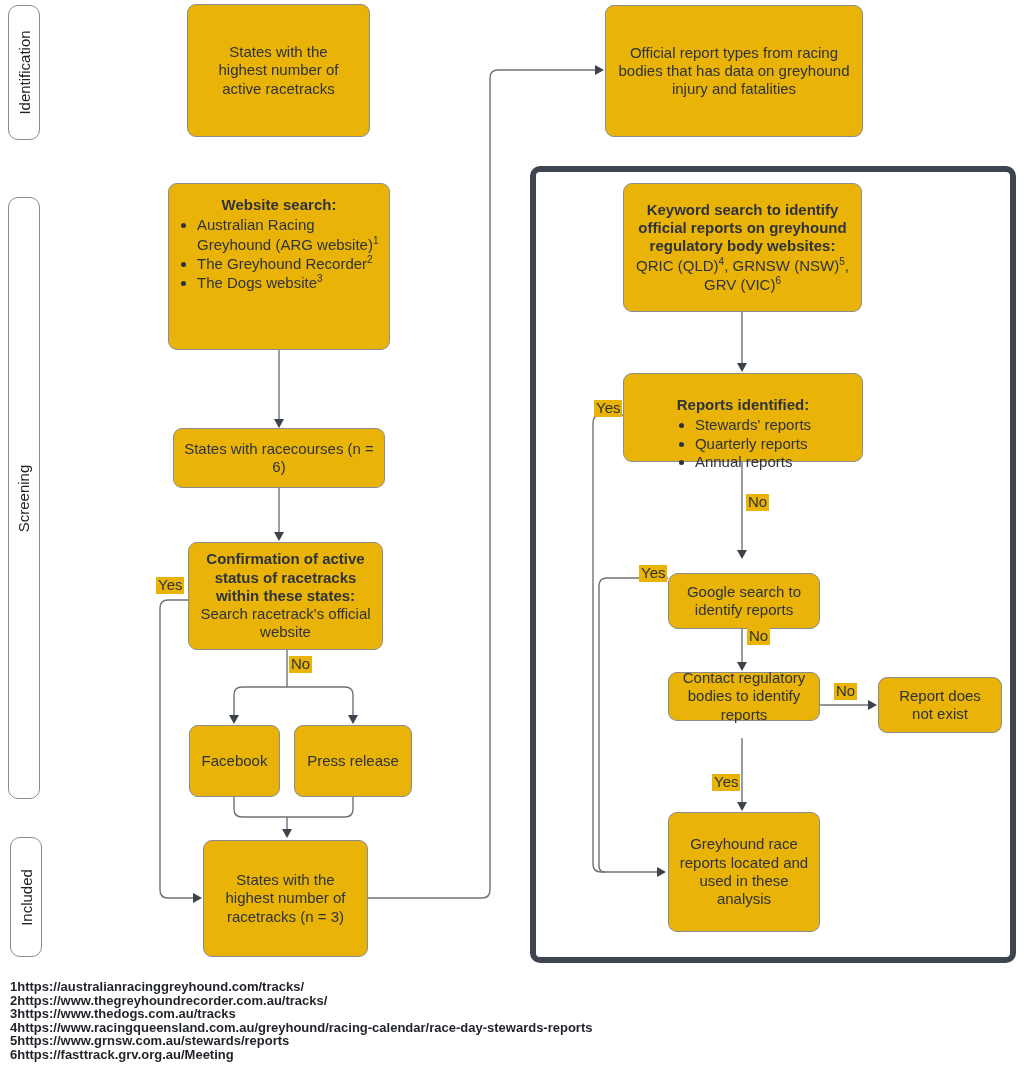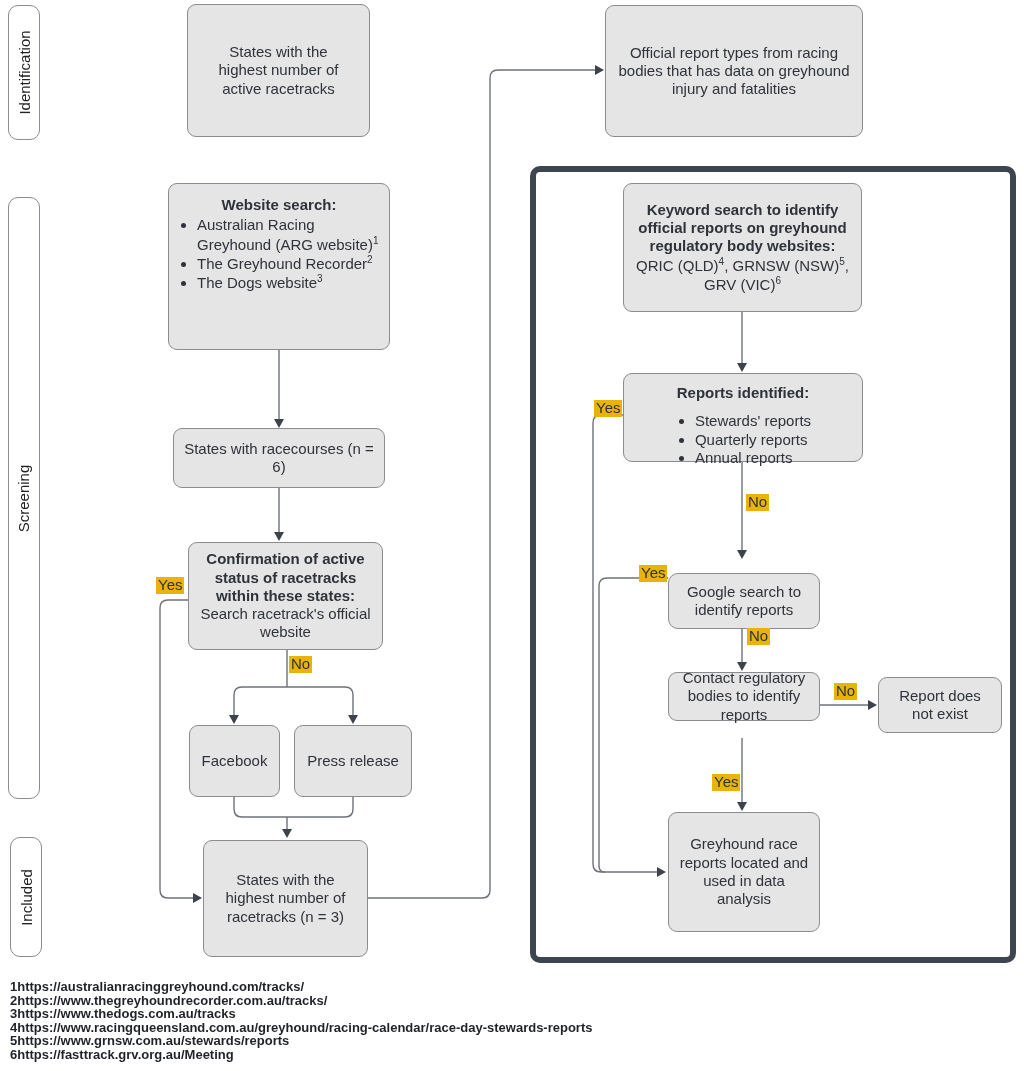--- a/index.html
+++ b/index.html
@@ -1,19 +1,19 @@
 <!DOCTYPE html>
 <html><head>
 <meta charset="utf-8">
 <style>
   html,body{margin:0;padding:0;background:#ffffff;}
   body{font-family:"Liberation Sans","DejaVu Sans",sans-serif;color:#2e333b;}
   #canvas{position:relative;width:1024px;height:1071px;background:#fff;overflow:hidden;}
   svg.wires{position:absolute;left:0;top:0;z-index:1;}
-  .node{position:absolute;z-index:2;background:#e5e5e5;border:1.4px solid #898c91;border-radius:9px;
+  .node{position:absolute;z-index:2;background:#eab308;border:1.4px solid #898c91;border-radius:9px;
         display:flex;flex-direction:column;align-items:center;justify-content:center;
         font-size:15px;line-height:1.22;text-align:center;box-sizing:border-box;padding:6px 8px;}
   .node .bold{font-weight:bold;}
   .node ul{margin:2px 0 0 0;padding-left:20px;text-align:left;}
   .node ul li{margin:0;padding:0;}
   .stage{position:absolute;z-index:2;background:#fff;border:1.4px solid #898c91;border-radius:10px;
          display:flex;align-items:center;justify-content:center;box-sizing:border-box;}
   .stage span{transform:rotate(-90deg);white-space:nowrap;font-size:15px;color:#222;}
   .edge-label{position:absolute;z-index:3;font-size:15px;color:#2e333b;background:#eab308;padding:0 2px;line-height:1.1;}
   #container-frame{position:absolute;z-index:1;border:6px solid #3e4450;border-radius:10px;background:transparent;box-sizing:border-box;}
@@ -122,21 +122,21 @@
 
   <div class="node" style="left:605px;top:5px;width:258px;height:132px;">
     <div>Official report types from racing bodies that has data on greyhound injury and fatalities</div>
   </div>
 
   <div class="node" style="left:623px;top:183px;width:239px;height:129px;">
     <div class="bold">Keyword search to identify official reports on greyhound regulatory body websites:</div>
     <div class="norm"><span>QRIC (QLD)</span><sup>4</sup><span>, GRNSW (NSW)</span><sup>5</sup><span>, GRV (VIC)</span><sup>6</sup></div>
   </div>
 
-  <div class="node" style="left:623px;top:373px;width:240px;height:89px;justify-content:flex-start;padding-top:10px;gap:8px;">
+  <div class="node" style="left:623px;top:373px;width:240px;height:89px;justify-content:flex-start;padding-top:22px;">
     <div class="bold">Reports identified:</div>
     <ul>
       <li>Stewards' reports</li>
       <li>Quarterly reports</li>
       <li>Annual reports</li>
     </ul>
   </div>
 
   <div class="node" style="left:668px;top:573px;width:152px;height:56px;border-radius:10px;">
     <div>Google search to identify reports</div>
@@ -144,21 +144,21 @@
 
   <div class="node" style="left:668px;top:672px;width:152px;height:49px;">
     <div>Contact regulatory bodies to identify reports</div>
   </div>
 
   <div class="node" style="left:878px;top:677px;width:124px;height:56px;">
     <div>Report does not exist</div>
   </div>
 
   <div class="node" style="left:668px;top:812px;width:152px;height:120px;">
-    <div>Greyhound race reports located and used in data analysis</div>
+    <div>Greyhound race reports located and used in these analysis</div>
   </div>
 
   <div class="edge-label" style="left:156px;top:577px;">Yes</div>
   <div class="edge-label" style="left:289px;top:656px;">No</div>
   <div class="edge-label" style="left:594px;top:400px;">Yes</div>
   <div class="edge-label" style="left:746px;top:494px;">No</div>
   <div class="edge-label" style="left:639px;top:565px;">Yes</div>
   <div class="edge-label" style="left:747px;top:628px;">No</div>
   <div class="edge-label" style="left:834px;top:683px;">No</div>
   <div class="edge-label" style="left:712px;top:774px;">Yes</div>

